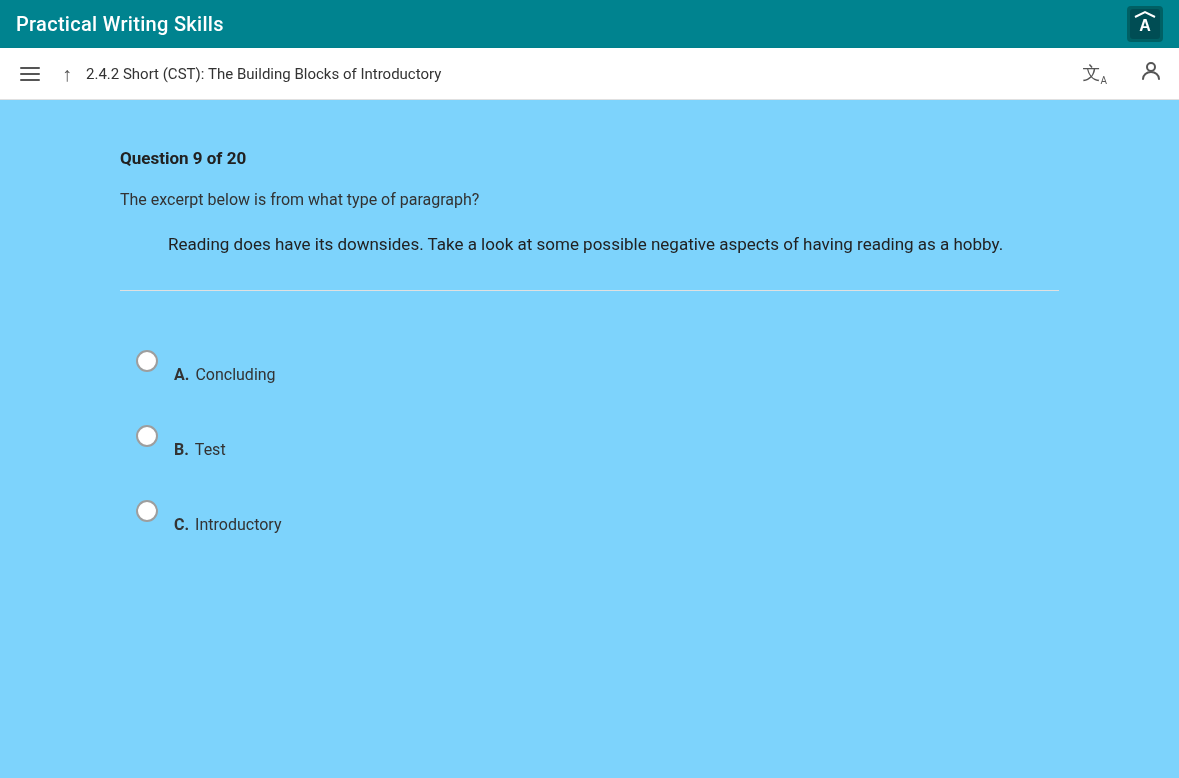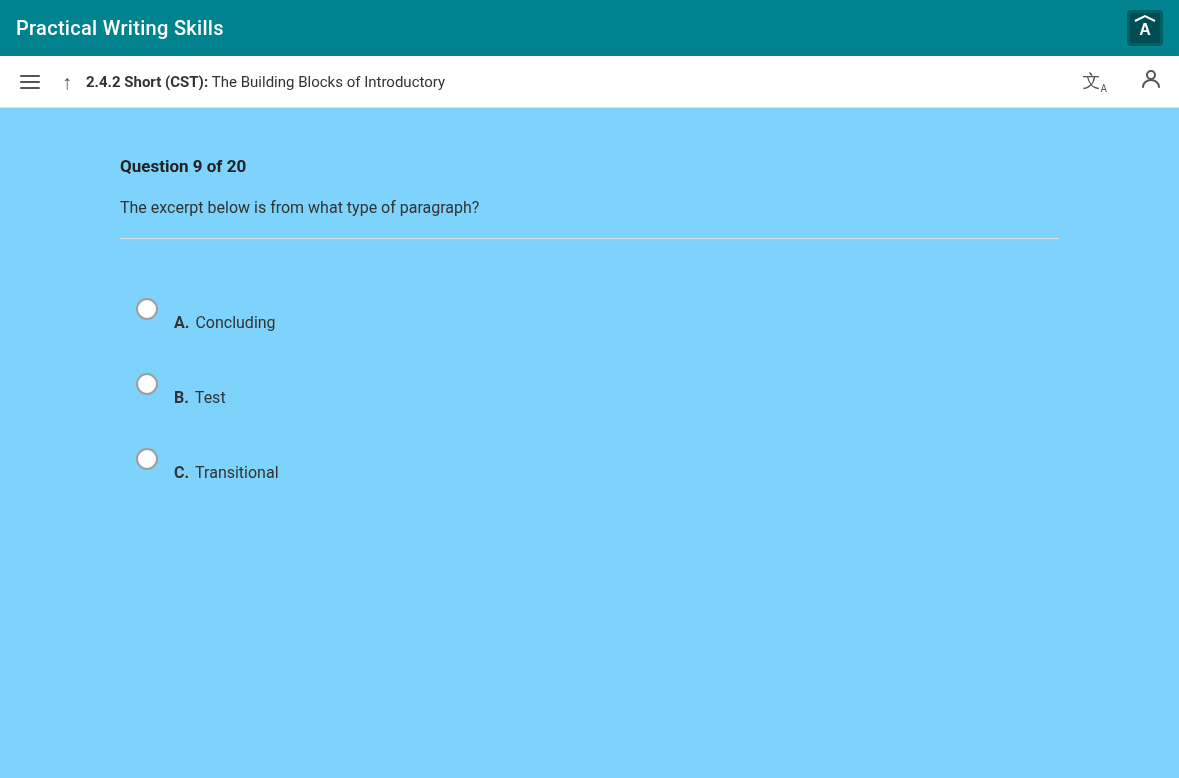--- a/index.html
+++ b/index.html
@@ -12,21 +12,21 @@
       font-family: 'Roboto', Arial, sans-serif;
       background: #f5f5f5;
       width: 1179px;
       min-height: 778px;
       overflow-x: hidden;
     }
 
     
     .top-header {
       background-color: #00838f;
-      height: 56px;
+      height: 48px;
       display: flex;
       align-items: center;
       justify-content: space-between;
       padding: 0 16px;
     }
 
     .top-header-title {
       color: white;
       font-size: 20px;
       font-weight: 500;
@@ -75,21 +75,21 @@
       font-size: 20px;
       margin-right: 4px;
     }
 
     .nav-breadcrumb {
       font-size: 15px;
       color: #333;
     }
 
     .nav-breadcrumb strong {
-      font-weight: 700;
+      font-weight: 400;
     }
 
     .secondary-nav-right {
       display: flex;
       align-items: center;
       gap: 32px;
       color: #555;
       font-size: 20px;
     }
 
@@ -234,20 +234,21 @@
     </span>
   </div>
 </div>
 
 <div class="main-content">
 
   <div class="question-header">Question 9 of 20</div>
 
   <div class="question-text">The excerpt below is from what type of paragraph?</div>
 
+  <div class="excerpt-block">Reading does have its downsides. Take a look at some possible negative aspects of having reading as a hobby.</div>
 
   <hr class="divider">
 
   <ul class="options-list">
 
     <li class="option-item">
       <div class="radio-circle"></div>
       <span class="option-label">
         <strong>A.</strong><span>Concluding</span>
       </span>
@@ -256,20 +257,20 @@
     <li class="option-item">
       <div class="radio-circle"></div>
       <span class="option-label">
         <strong>B.</strong><span>Test</span>
       </span>
     </li>
 
     <li class="option-item">
       <div class="radio-circle"></div>
       <span class="option-label">
-        <strong>C.</strong><span>Transitional</span>
+        <strong>C.</strong><span>Introductory</span>
       </span>
     </li>
 
 
   </ul>
 
 </div>
 
 </body></html>

